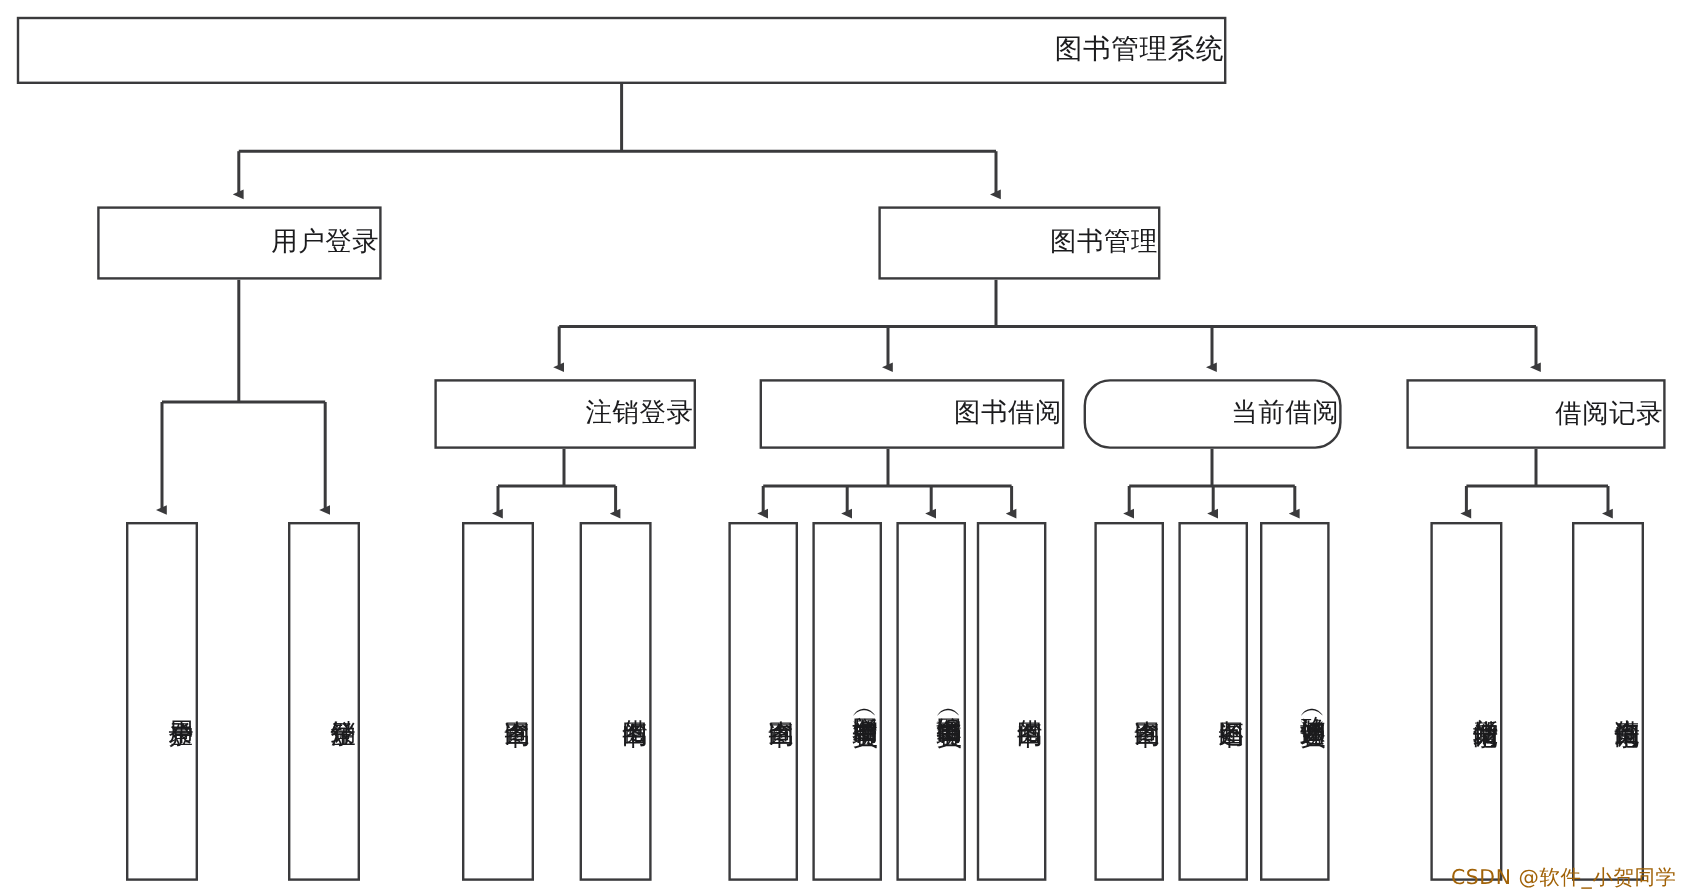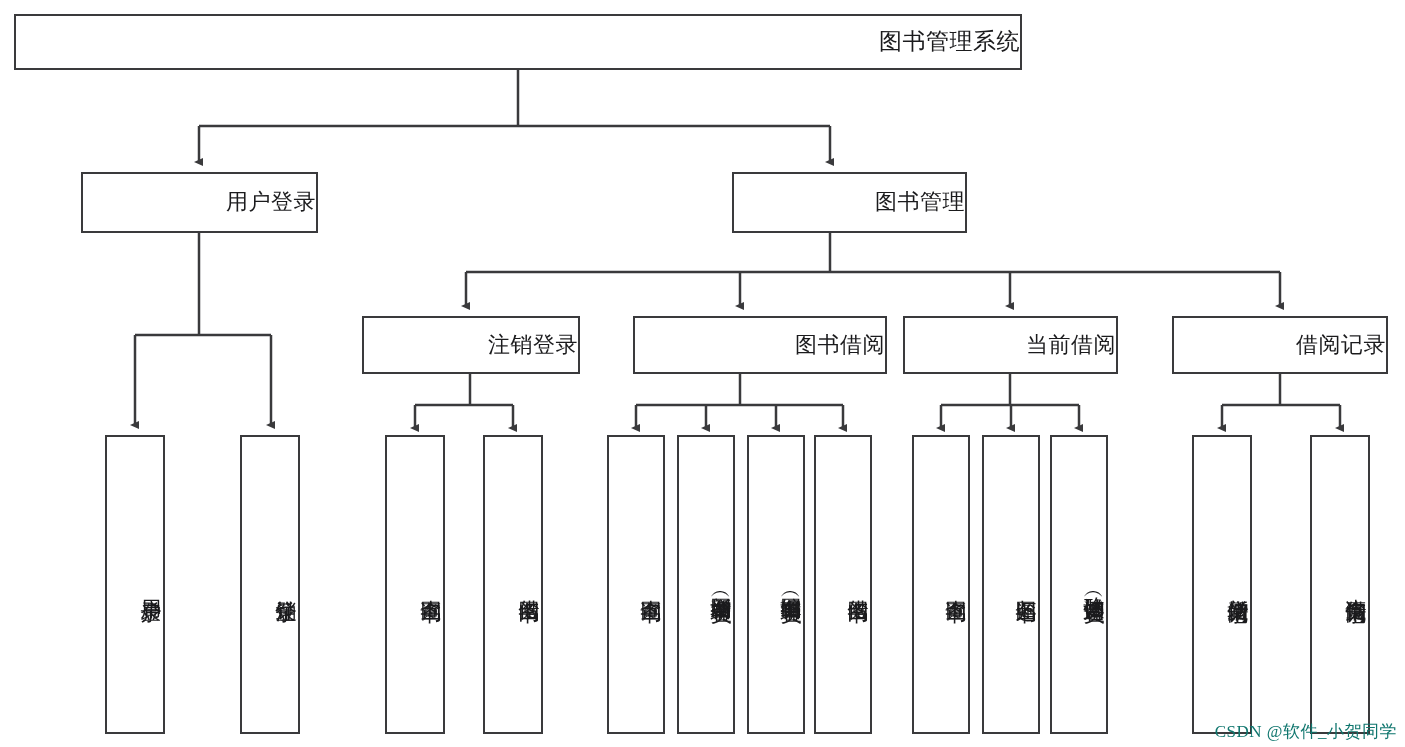--- a/index.html
+++ b/index.html
@@ -57,24 +57,23 @@
     top: 0;
     width: 1405px;
     height: 747px;
     pointer-events: none;
   }
   .watermark {
     position: absolute;
     right: 8px;
     bottom: 4px;
     font-size: 17px;
-    color: #0f766e;
+    color: #a16207;
     letter-spacing: 0.5px;
     white-space: nowrap;
-    font-family: Liberation Serif, serif;
   }
 </style>
 </head>
 <body>
 
 <div id="canvas">
 
   <svg class="edges" viewBox="0 0 1405 747">
     <defs>
       <marker id="arrow" markerWidth="10" markerHeight="10" refX="5" refY="5" orient="auto" markerUnits="userSpaceOnUse">
@@ -141,21 +140,21 @@
   </div>
 
   <div class="node h" style="left:362px; top:316px; width:218px; height:58px;">
     <span>注销登录</span>
   </div>
 
   <div class="node h" style="left:633px; top:316px; width:254px; height:58px;">
     <span>图书借阅</span>
   </div>
 
-  <div class="node h" style="left:903px; top:316px; width:215px; height:58px;">
+  <div class="node h" style="left:903px; top:316px; width:215px; height:58px;border-radius:22px;">
     <span>当前借阅</span>
   </div>
 
   <div class="node h" style="left:1172px; top:316px; width:216px; height:58px;font-family:Liberation Serif, serif;">
     <span>借阅记录</span>
   </div>
 
   <div class="node v" style="left:105px; top:435px; width:60px; height:299px;">
     <span class="vtext">用户登录</span>
   </div>

